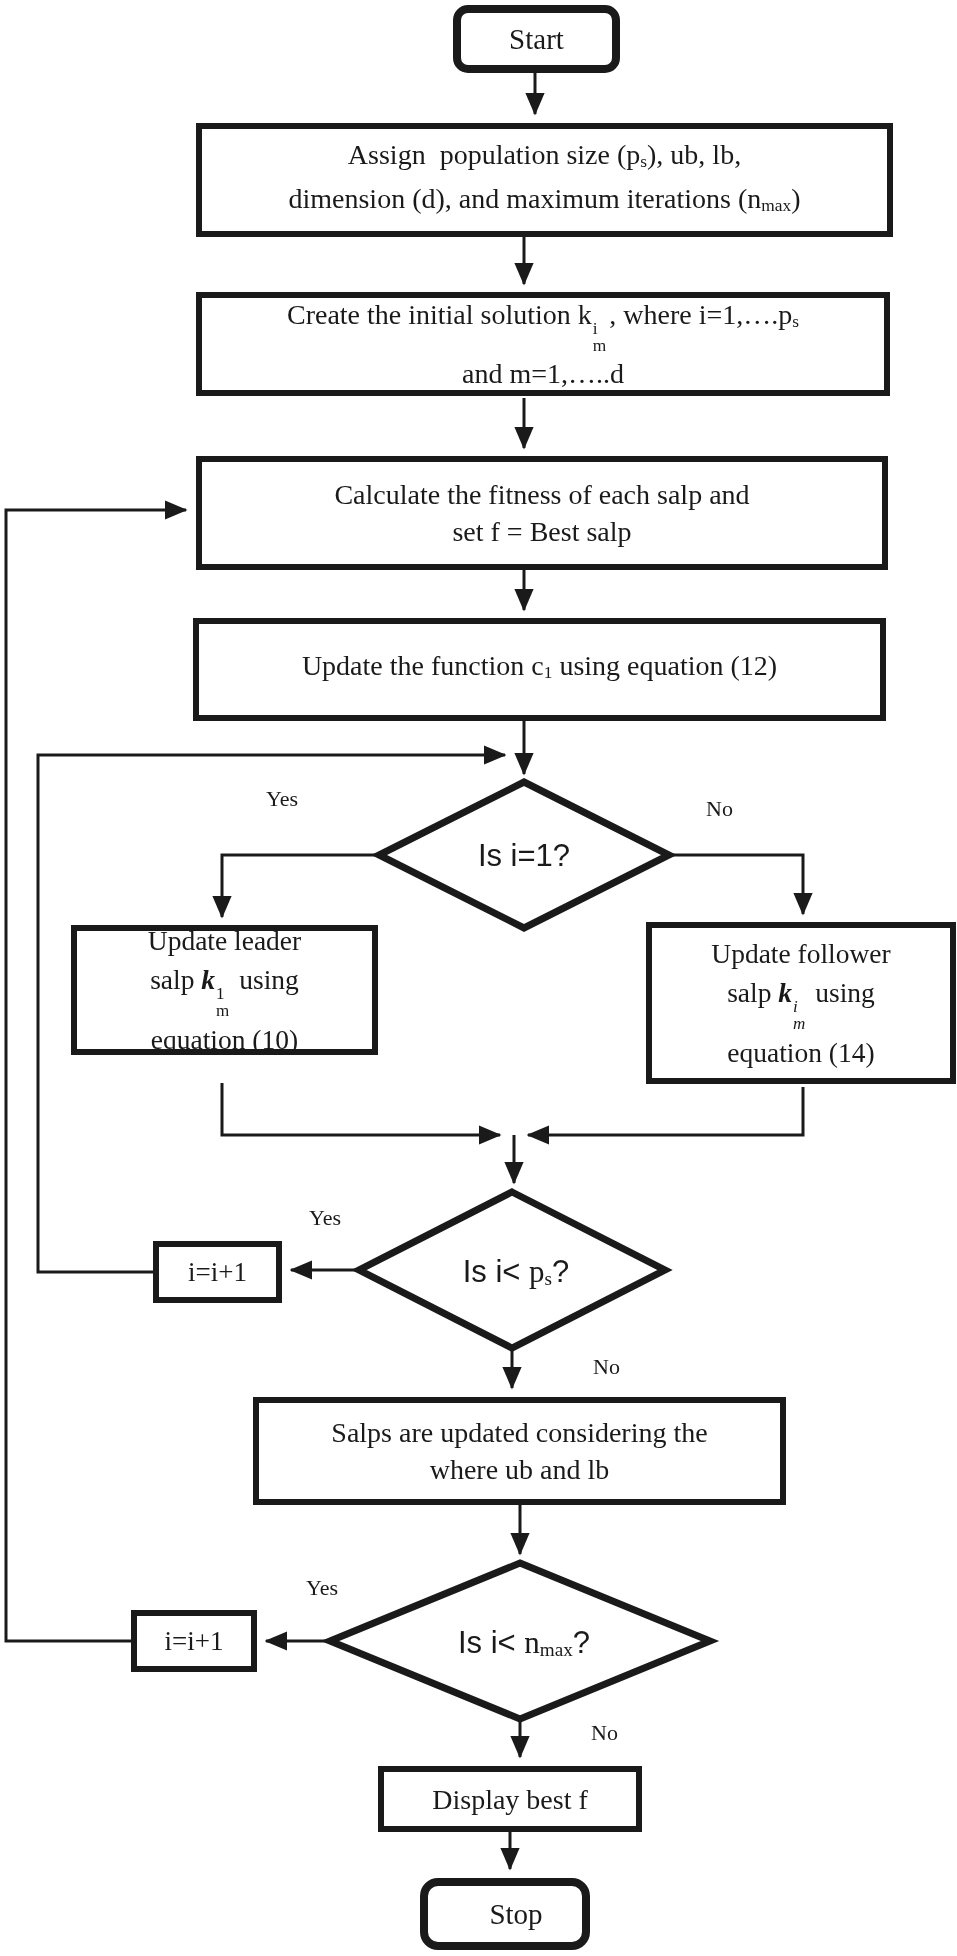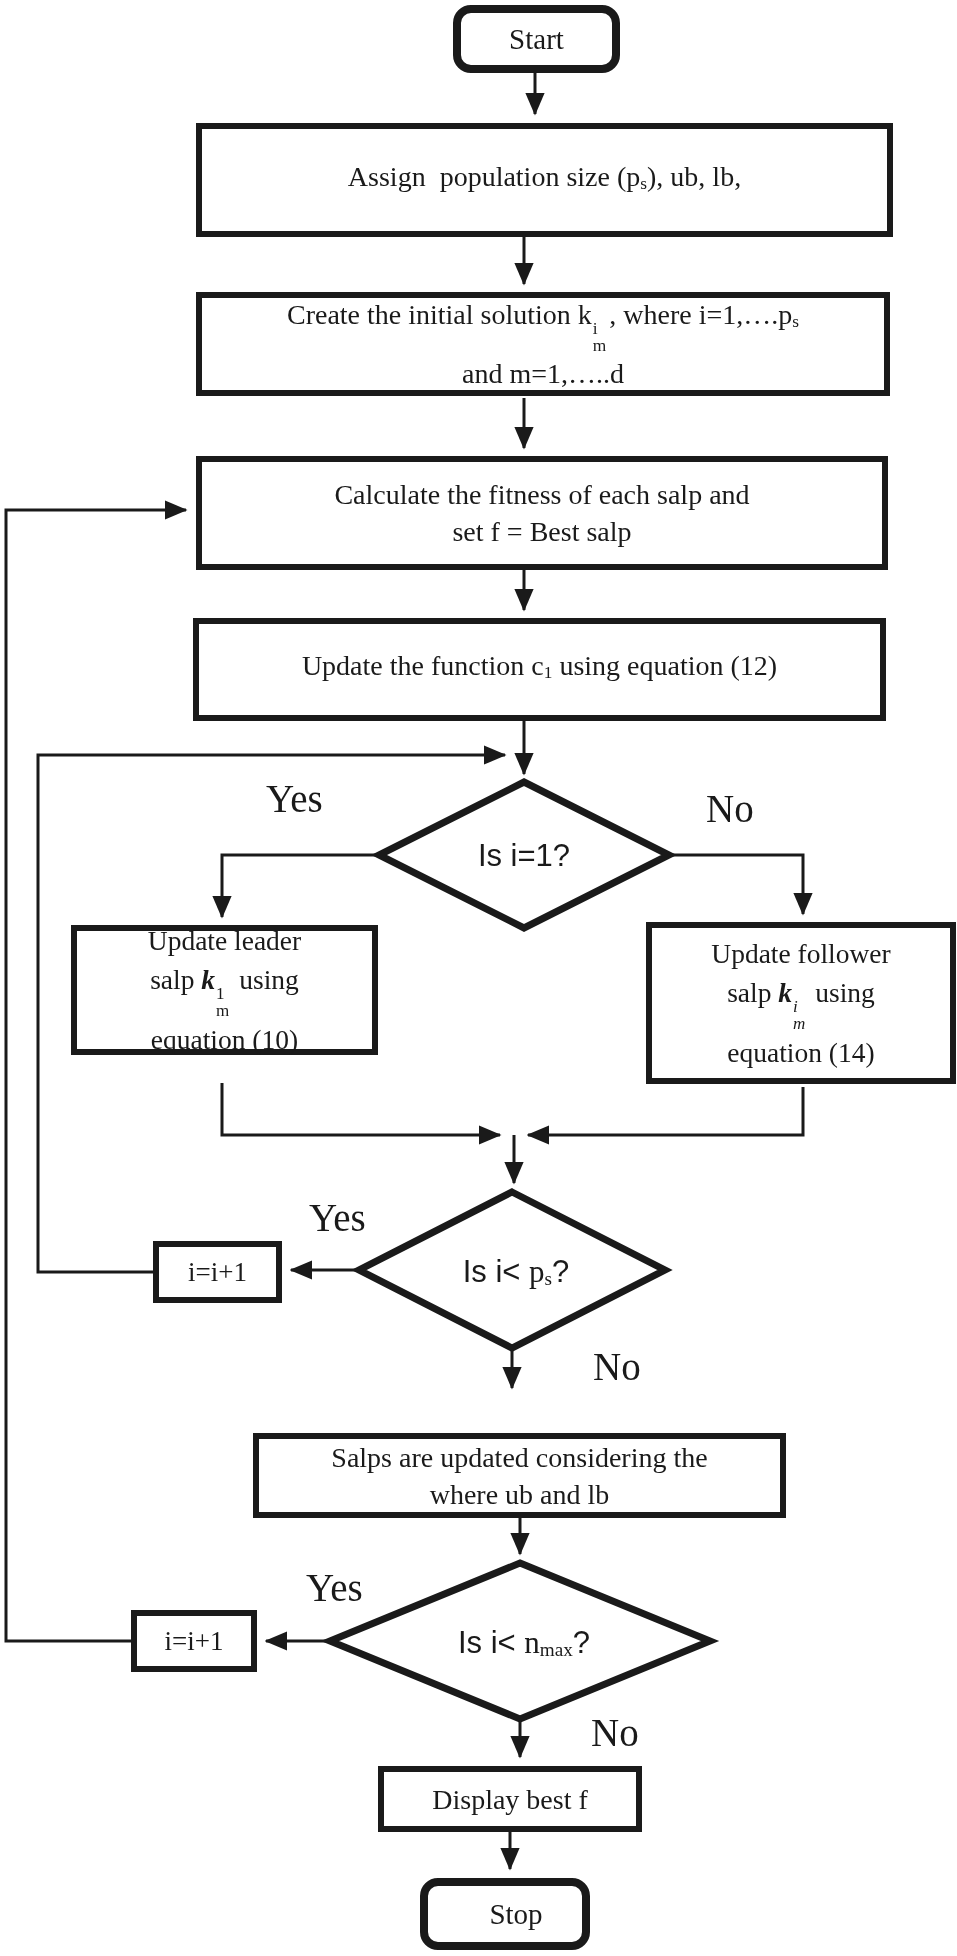--- a/index.html
+++ b/index.html
@@ -5,21 +5,21 @@
   html,body{margin:0;padding:0;background:#ffffff;}
   .canvas{position:relative;width:957px;height:1956px;background:#ffffff;overflow:hidden;
           font-family:"Liberation Serif", serif;color:#1a1a1a;}
   svg.wires{position:absolute;left:0;top:0;}
   .node{position:absolute;box-sizing:border-box;background:#ffffff;border:6px solid #1a1a1a;
         display:flex;flex-direction:column;justify-content:center;align-items:center;
         text-align:center;font-size:28px;line-height:37px;}
   .terminal{border-width:8px;border-radius:18px;font-size:29px;}
   .smallbox{border-width:6px;font-size:27px;}
   .line{white-space:pre;}
-  .elabel{position:absolute;font-size:39px;line-height:30px;}
+  .elabel{position:absolute;font-size:22px;line-height:30px;}
   .dlabel{position:absolute;transform:translate(-50%,-50%);white-space:pre;
           font-family:"Liberation Sans", sans-serif;font-size:31px;}
   .sub{font-size:0.62em;vertical-align:-0.2em;}
   .ser{font-family:"Liberation Serif", serif;}
   .kvar{font-weight:bold;font-style:italic;}
   .stack{display:inline-flex;flex-direction:column;align-items:flex-start;
          font-size:0.62em;line-height:1.02;vertical-align:-0.55em;margin:0 3px 0 1px;}
   .stack.it{font-style:italic;}
 </style>
 </head>
@@ -53,26 +53,27 @@
       <path d="M359 1270 H291" marker-end="url(#ah)"></path>
       <path d="M512 1348 V1388" marker-end="url(#ah)"></path>
       <path d="M520 1501 V1554" marker-end="url(#ah)"></path>
       <path d="M330 1641 H266" marker-end="url(#ah)"></path>
       <path d="M131 1641 H6 V510 H186" marker-end="url(#ah)"></path>
       <path d="M520 1719 V1757" marker-end="url(#ah)"></path>
       <path d="M510 1832 V1869" marker-end="url(#ah)"></path>
     </g>
   </svg>
 
-  <div class="node terminal" style="left:453px;top:5px;width:167px;height:68px;">
+  <div class="node terminal" style="left:453px;top:5px;width:167px;height:68px;border-radius:15px;">
     <div class="line">Start</div>
   </div>
 
   <div class="node" style="left:196px;top:123px;width:697px;height:114px;">
     <div class="line"><span>Assign  population size (p</span><span class="sub">s</span><span>), ub, lb,</span></div>
+    <div class="line"><span>dimension (d), and maximum iterations (n</span><span class="sub">max</span><span>)</span></div>
   </div>
 
   <div class="node" style="left:196px;top:292px;width:694px;height:104px;">
     <div class="line"><span>Create the initial solution k</span><span class="stack"><span>i</span><span>m</span></span><span>, where i=1,….p</span><span class="sub">s</span></div>
     <div class="line"><span>and m=1,…..d</span></div>
   </div>
 
   <div class="node" style="left:196px;top:456px;width:692px;height:114px;">
     <div class="line"><span>Calculate the fitness of each salp and</span></div>
     <div class="line"><span>set f = Best salp</span></div>
@@ -99,21 +100,21 @@
   </div>
 
   <div class="dlabel" style="left:516px;top:1272px;"><span>Is i&lt; </span><span class="ser">p</span><span class="sub ser">s</span><span>?</span></div>
   <div class="elabel" style="left:309px;top:1203px;">Yes</div>
   <div class="elabel" style="left:593px;top:1352px;">No</div>
 
   <div class="node smallbox" style="left:153px;top:1241px;width:129px;height:62px;">
     <div class="line">i=i+1</div>
   </div>
 
-  <div class="node" style="left:253px;top:1397px;width:533px;height:85px;margin-top:36px;">
+  <div class="node" style="left:253px;top:1397px;width:533px;height:108px;">
     <div class="line"><span>Salps are updated considering the</span></div>
     <div class="line"><span>where ub and lb</span></div>
   </div>
 
   <div class="dlabel" style="left:524px;top:1643px;"><span>Is i&lt; </span><span class="ser">n</span><span class="sub ser">max</span><span>?</span></div>
   <div class="elabel" style="left:306px;top:1573px;">Yes</div>
   <div class="elabel" style="left:591px;top:1718px;">No</div>
 
   <div class="node smallbox" style="left:131px;top:1610px;width:126px;height:62px;">
     <div class="line">i=i+1</div>

